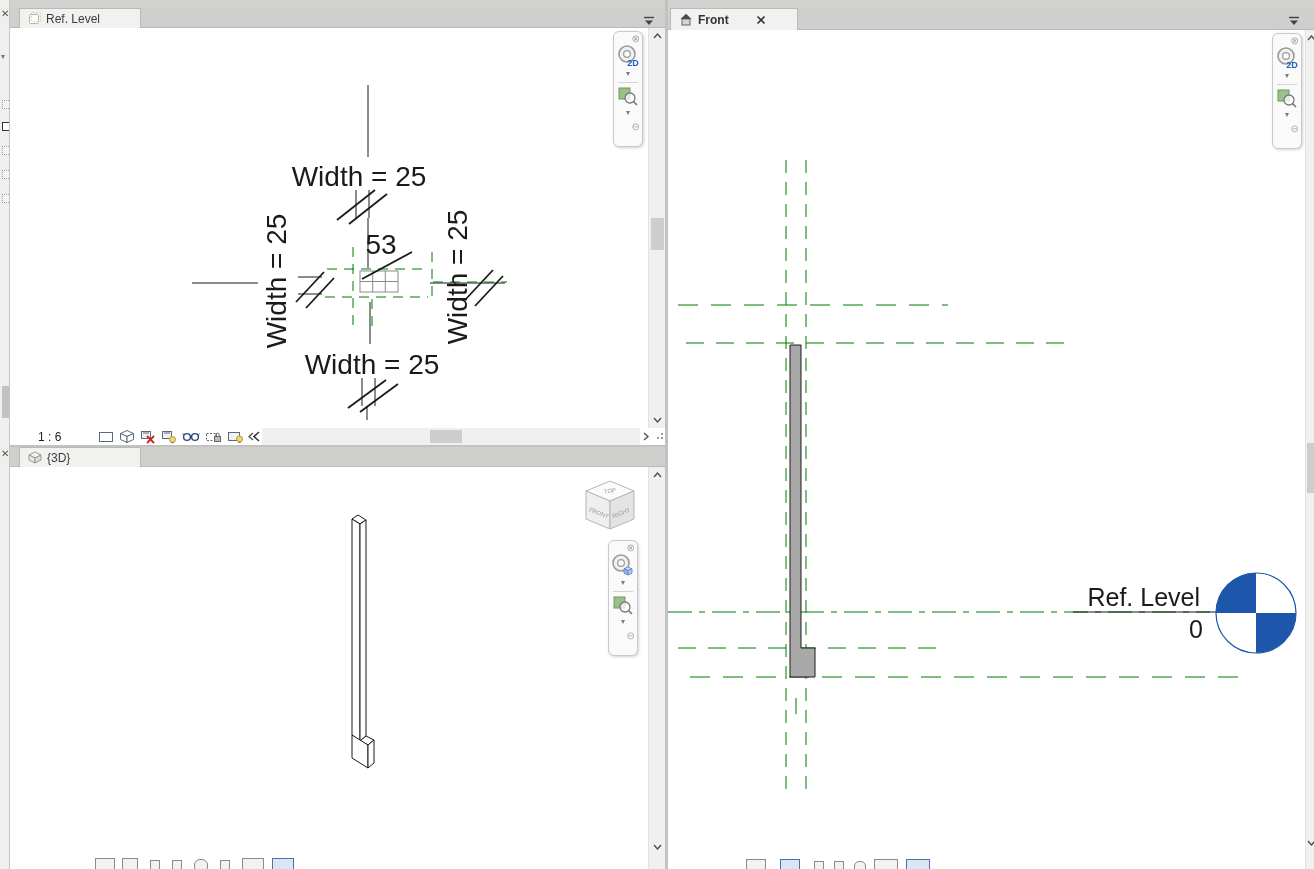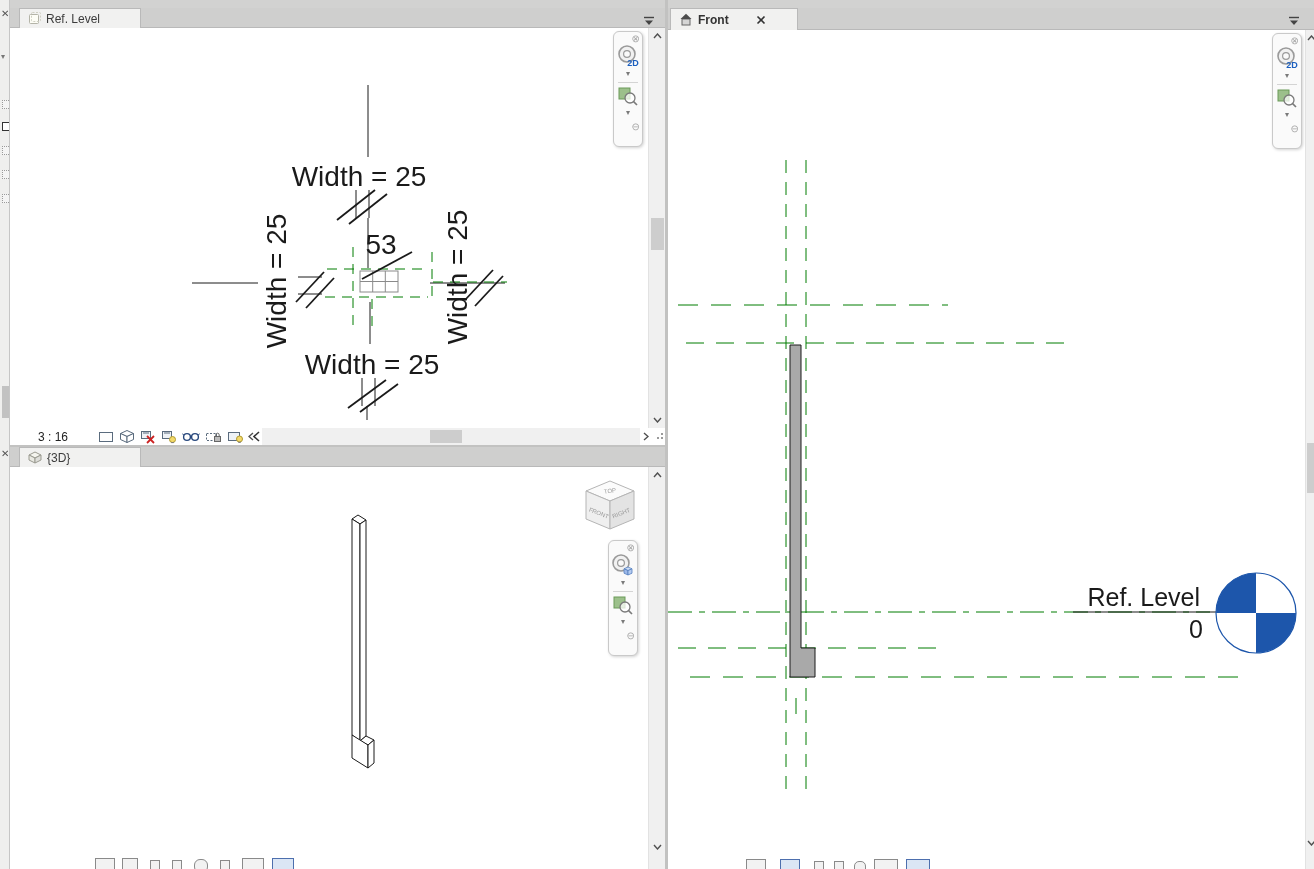--- a/index.html
+++ b/index.html
@@ -163,21 +163,21 @@
         </div>
       <div class="sthumb" style="left:2px; top:190px; width:13px; height:32px;"></div>
       <div class="sarrow" style="bottom:0; left:0;">
           <svg width="9" height="6">
             <polyline points="1,1 4.5,5 8,1" fill="none" stroke="#505050" stroke-width="1.4"></polyline>
           </svg>
         </div>
     </div>
 
     <div class="bottombar" style="top:420px;">
-      <span class="scale-label">3 : 16</span>
+      <span class="scale-label">1 : 6</span>
       <div class="vcb">
         <svg width="16" height="15">
             <rect x="1.5" y="3.5" width="13" height="9" fill="#fdfdfd" stroke="#5a6b7d"></rect>
           </svg>
         <svg width="16" height="15">
             <polygon points="8,1.5 14.5,4.5 8,7.5 1.5,4.5" fill="#fff" stroke="#5a6b7d"></polygon>
             <polygon points="1.5,4.5 8,7.5 8,13.5 1.5,10.5" fill="#fff" stroke="#5a6b7d"></polygon>
             <polygon points="14.5,4.5 8,7.5 8,13.5 14.5,10.5" fill="#fff" stroke="#5a6b7d"></polygon>
           </svg>
         <svg width="16" height="15">

